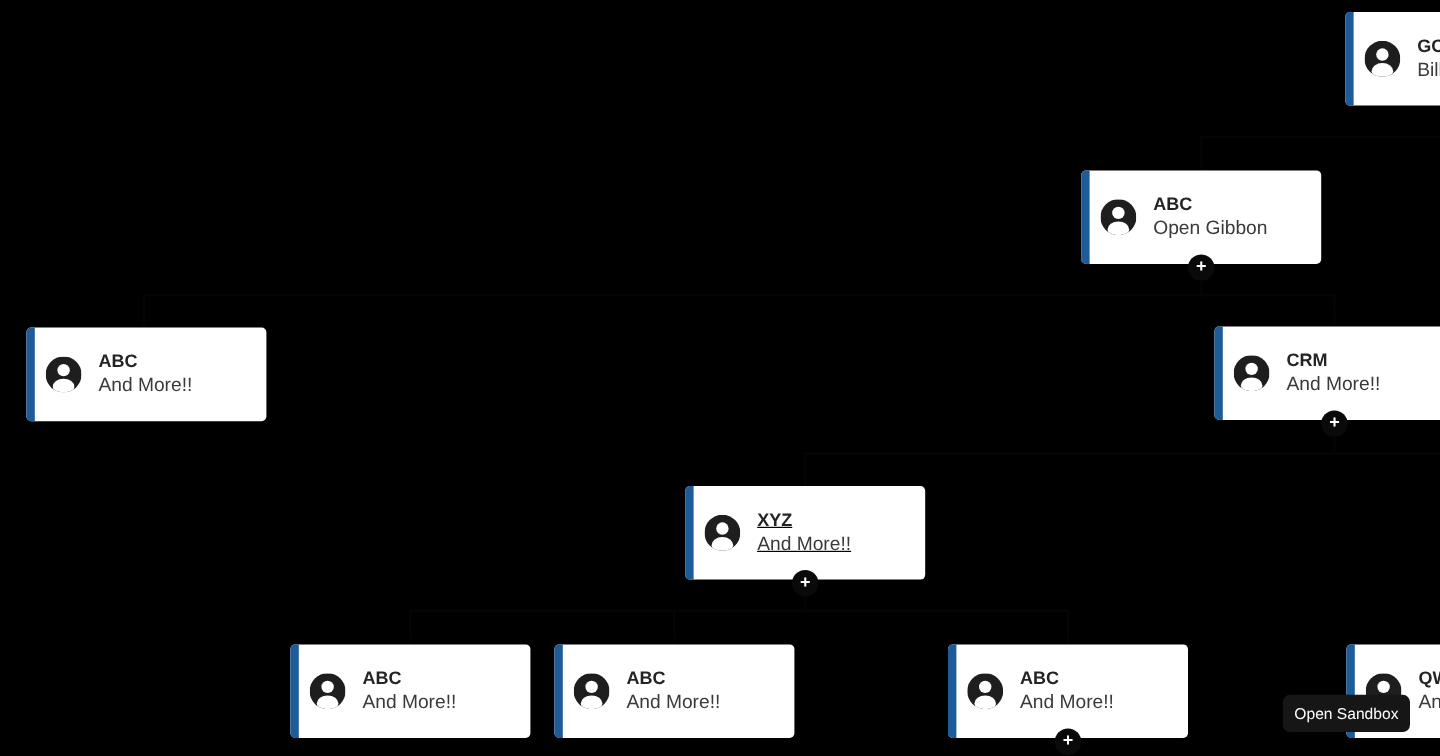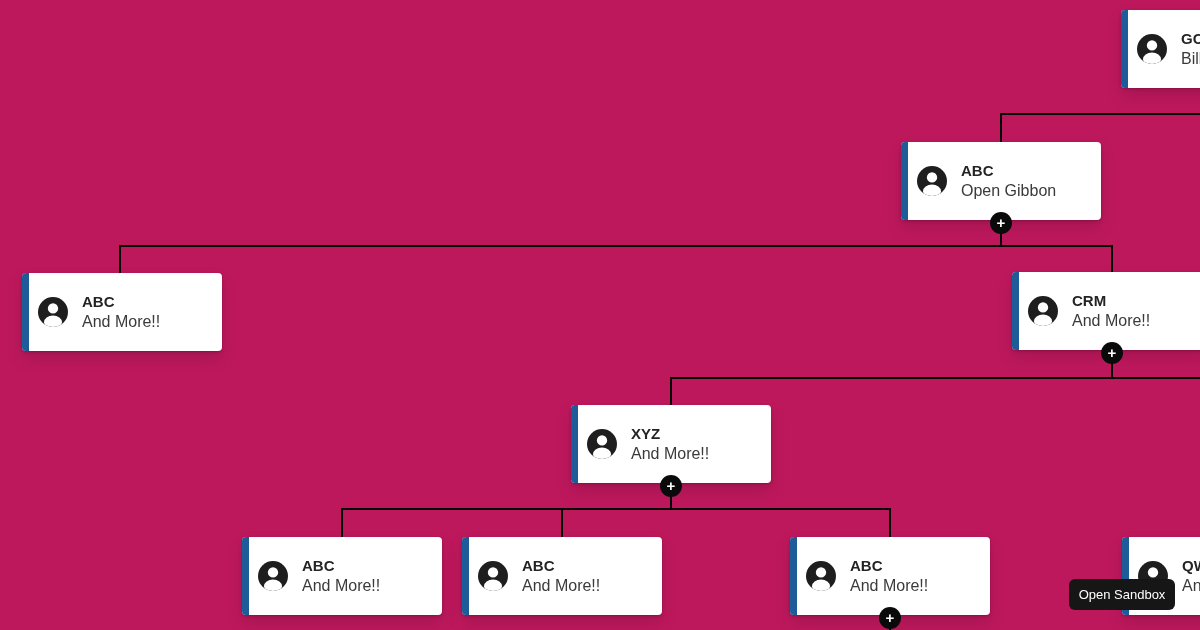--- a/index.html
+++ b/index.html
@@ -1,21 +1,21 @@
 <!DOCTYPE html>
 <html><head>
 <meta charset="utf-8">
 <style>
   html, body { margin: 0; padding: 0; background: #ffffff; }
   #canvas {
     position: relative;
     width: 1200px;
     height: 630px;
     overflow: hidden;
-    background: #be185d;
+    background: #000000;
     font-family: "Liberation Sans", sans-serif;
   }
 
   
   .line {
     position: absolute;
     background: #050505;
   }
 
   
@@ -180,21 +180,21 @@
     <svg class="avatar">
         <use href="#person-icon-sym"></use>
       </svg>
     <div class="txt">
       <div class="title">CRM</div>
       <div class="subtitle">And More!!</div>
     </div>
     <button class="plus">+</button>
   </div>
 
-  <div class="node" style="left:571px; top:405px;">
+  <div class="node" style="left:571px; top:405px;text-decoration:underline;">
     <span class="accent"></span>
     <svg class="avatar">
         <use href="#person-icon-sym"></use>
       </svg>
     <div class="txt">
       <div class="title">XYZ</div>
       <div class="subtitle">And More!!</div>
     </div>
     <button class="plus">+</button>
   </div>

